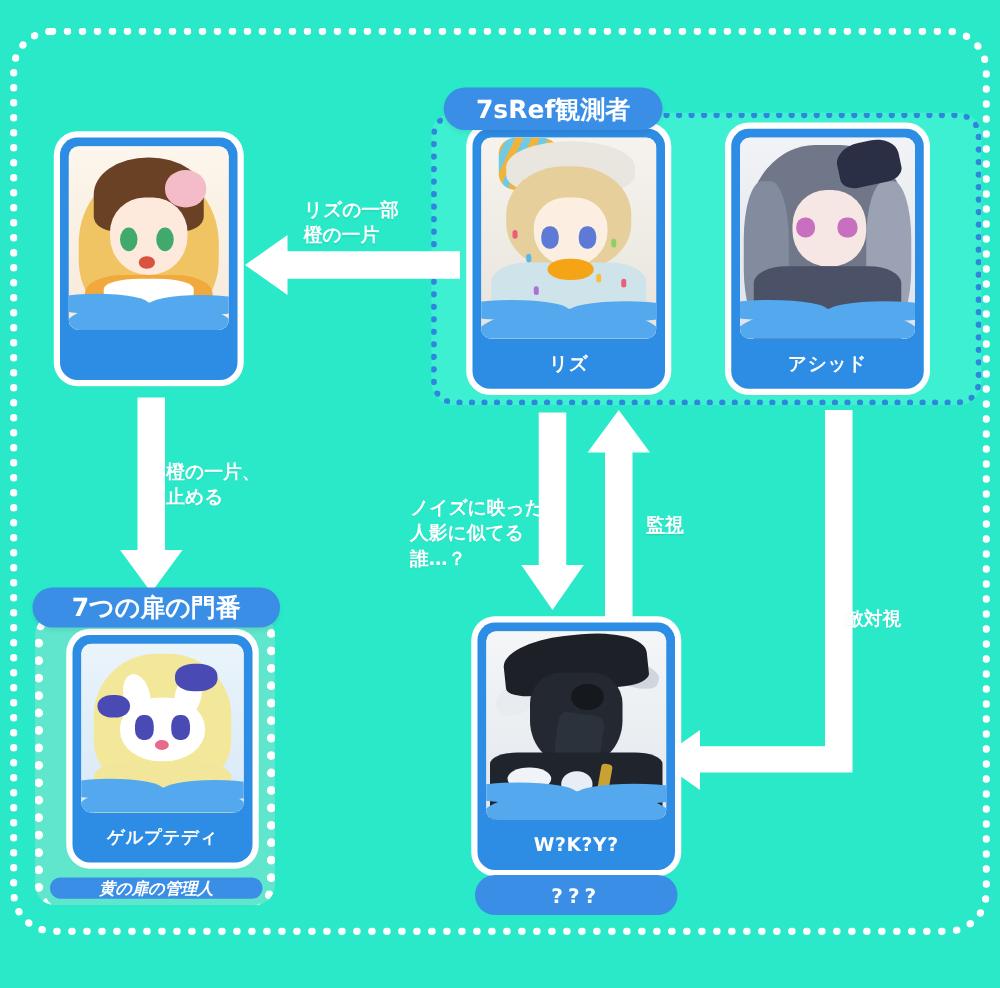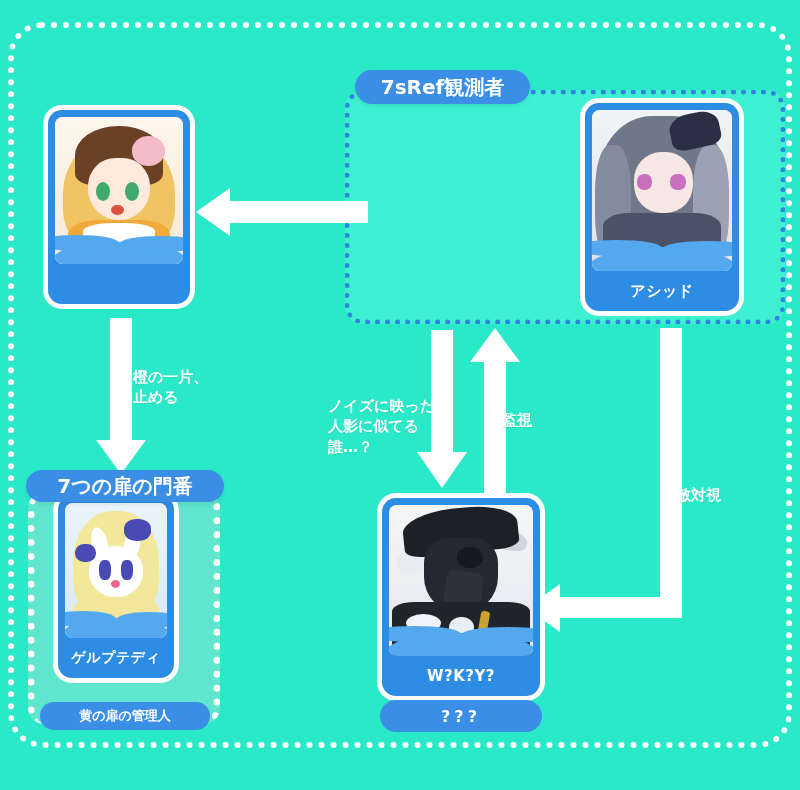--- a/index.html
+++ b/index.html
@@ -93,44 +93,44 @@
   }
   .water::after{
     content:"";position:absolute;right:-10%;top:-6px;width:60%;height:16px;
     background:#53a8ee;border-radius:50%;
   }
 
   
   .card-orangette{left:48px;top:110px;width:142px;height:194px;}
   .card-riz{left:378px;top:103px;width:154px;height:208px;}
   .card-acid{left:585px;top:103px;width:154px;height:208px;}
-  .card-teddy{left:58px;top:496px;width:116px;height:182px;}
+  .card-teddy{left:58px;top:508px;width:144px;height:182px;}
   .card-wkyy{left:382px;top:498px;width:158px;height:198px;}
 
   .sub-label{
     position:absolute;background:#3a8ee6;color:#ffffff;
     border-radius:16px;display:flex;align-items:center;justify-content:center;
     font-size:13px;font-weight:bold;z-index:7;
   }
-  .sub-teddy{left:40px;top:702px;width:170px;height:28px;}
+  .sub-teddy{left:40px;top:702px;width:170px;height:17px;font-style:italic;}
   .sub-wkyy{left:380px;top:700px;width:162px;height:32px;font-size:16px;letter-spacing:4px;}
 
   
   svg.arrows{position:absolute;left:0;top:0;width:800px;height:790px;z-index:3;}
 
   
   .edge-label{
     position:absolute;color:#ffffff;font-weight:bold;font-size:15px;
     line-height:1.35;z-index:8;text-shadow:0 1px 1px rgba(0,0,0,.06);
     white-space:pre-line;
   }
   .lbl-riz-part{left:243px;top:158px;}
   .lbl-bousou{left:133px;top:367px;}
   .lbl-noise{left:328px;top:396px;}
-  .lbl-kanshi{left:502px;top:410px;text-decoration:underline;}
+  .lbl-kanshi{left:517px;top:410px;text-decoration:underline;}
   .lbl-tekitai{left:676px;top:485px;}
 
   
   .art{position:absolute;inset:0;}
 
   
   .or-bg{position:absolute;inset:0;background:linear-gradient(#fdf6ec,#f6e9da);}
   .or-hair{position:absolute;left:6%;top:12%;width:88%;height:84%;background:#f0c463;border-radius:48% 48% 40% 40%;}
   .or-hair2{position:absolute;left:16%;top:6%;width:68%;height:40%;background:#6b4126;border-radius:50% 50% 20% 20%;}
   .or-face{position:absolute;left:26%;top:28%;width:48%;height:42%;background:#fdeadd;border-radius:45% 45% 50% 50%;}
@@ -238,20 +238,43 @@
           <div class="or-eye r"></div>
         <div class="or-mouth"></div>
           <div class="or-flower"></div>
         <div class="or-body"></div>
           <div class="or-scarf"></div>
       </div>
       <div class="water"></div>
     </div>
   </div>
 
+  <div class="card card-riz">
+    <div class="card-art">
+      <div class="art">
+        <div class="rz-bg"></div>
+          <div class="rz-stripe"></div>
+          <div class="rz-hat"></div>
+        <div class="rz-hair"></div>
+          <div class="rz-face"></div>
+        <div class="rz-eye l"></div>
+          <div class="rz-eye r"></div>
+        <div class="rz-body"></div>
+          <div class="rz-bow"></div>
+        <div class="rz-conf" style="left:18%;top:46%;background:#e8607a;"></div>
+        <div class="rz-conf" style="left:26%;top:58%;background:#5bb7e8;"></div>
+        <div class="rz-conf" style="left:74%;top:50%;background:#8ad35f;"></div>
+        <div class="rz-conf" style="left:66%;top:68%;background:#f2c23c;"></div>
+        <div class="rz-conf" style="left:30%;top:74%;background:#b06fd6;"></div>
+        <div class="rz-conf" style="left:80%;top:70%;background:#e8607a;"></div>
+      </div>
+      <div class="water"></div>
+    </div>
+    <div class="card-name">リズ</div>
+  </div>
 
   <div class="card card-acid">
     <div class="card-art">
       <div class="art">
         <div class="ac-bg"></div>
           <div class="ac-hair"></div>
         <div class="ac-hair-l"></div>
           <div class="ac-hair-r"></div>
         <div class="ac-face"></div>
           <div class="ac-eye l"></div>
@@ -299,20 +322,22 @@
         <div class="wk-frill"></div>
           <div class="wk-gem"></div>
           <div class="wk-gold"></div>
       </div>
       <div class="water"></div>
     </div>
     <div class="card-name">W?K?Y?</div>
   </div>
   <div class="sub-label sub-wkyy">???</div>
 
+  <div class="edge-label lbl-riz-part">リズの一部
+橙の一片</div>
   <div class="edge-label lbl-bousou">橙の一片、
 止める</div>
   <div class="edge-label lbl-noise">ノイズに映った
 人影に似てる
 誰…？</div>
   <div class="edge-label lbl-kanshi">監視</div>
   <div class="edge-label lbl-tekitai">敵対視</div>
 
 </div>
 

